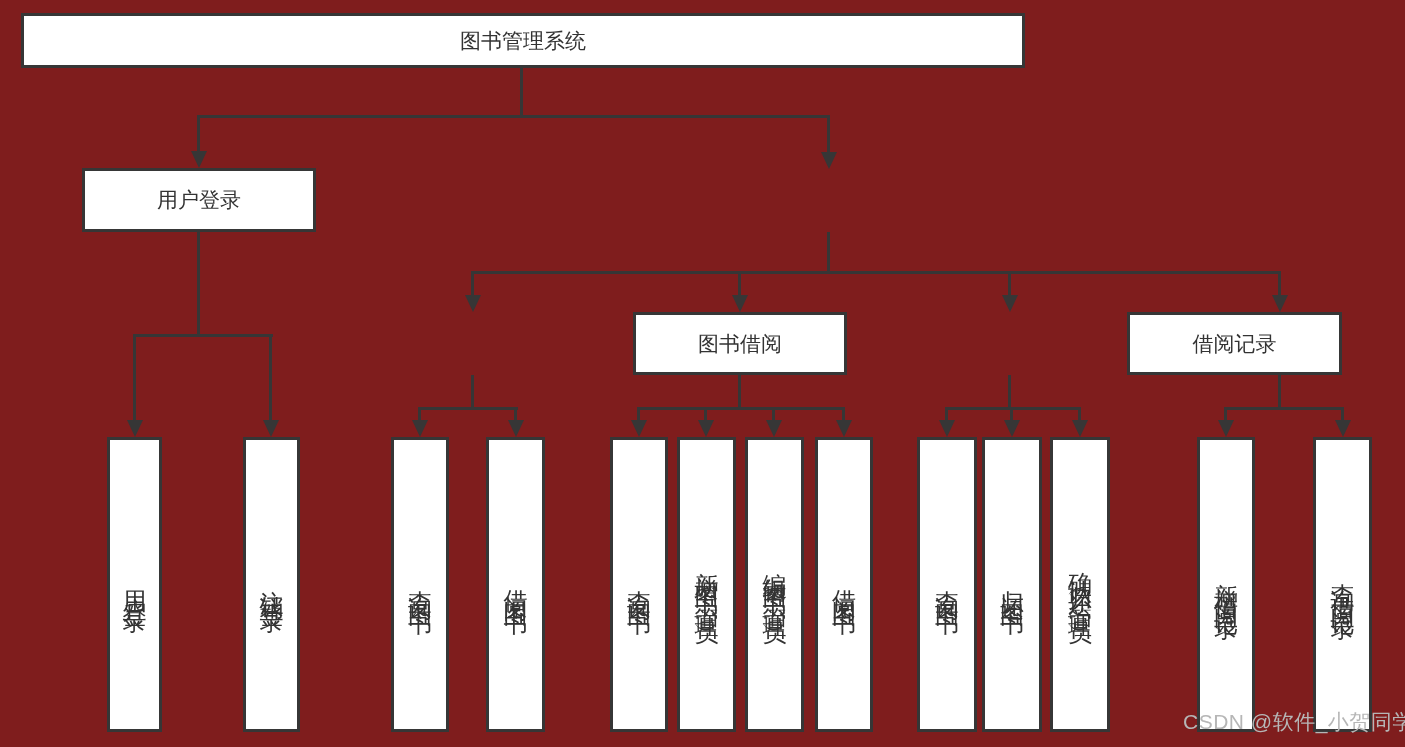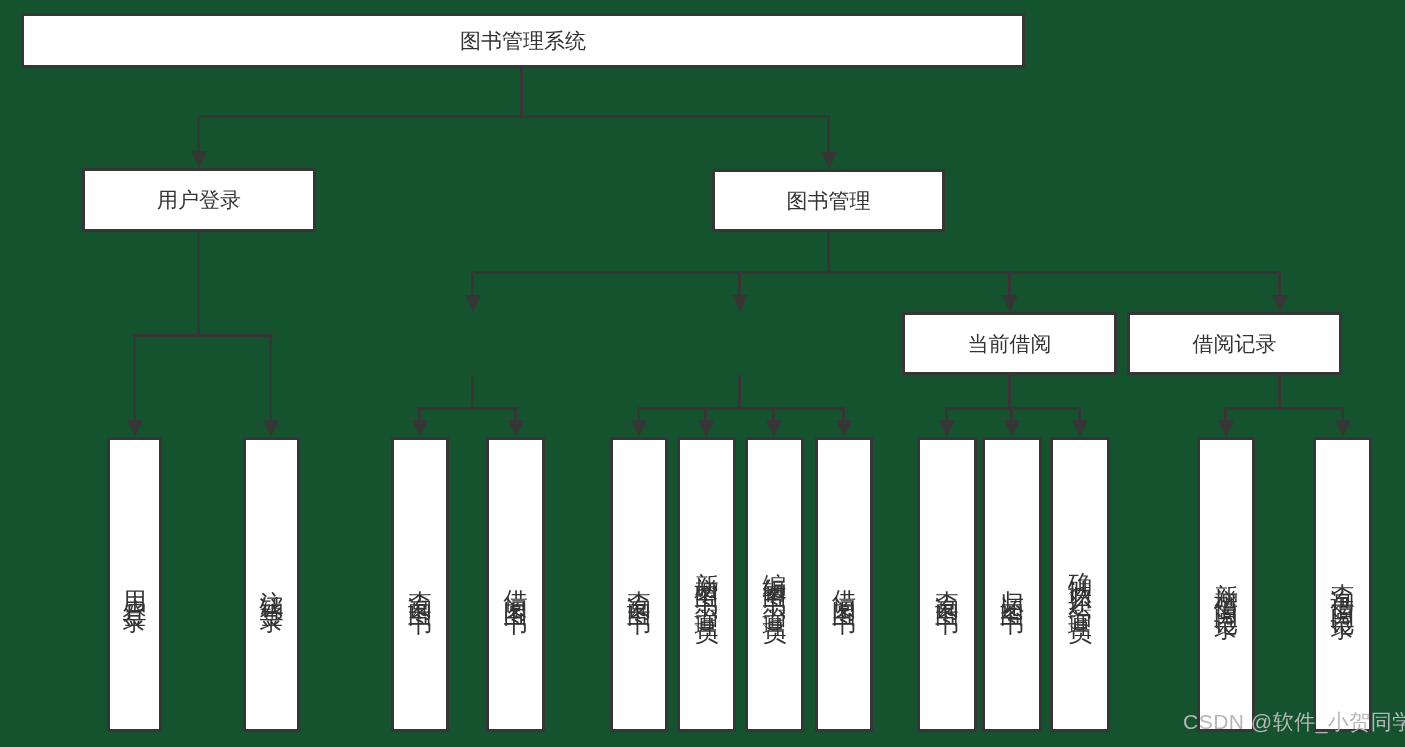--- a/index.html
+++ b/index.html
@@ -1,17 +1,17 @@
 <!DOCTYPE html>
 <html><head>
 <meta charset="utf-8">
 <style>
   html,body{margin:0;padding:0;background:#ffffff;}
   .stage{
-    position:relative;width:1405px;height:747px;background:#14532d;overflow:hidden;
+    position:relative;width:1405px;height:747px;background:#7f1d1d;overflow:hidden;
     font-family:"Liberation Sans","DejaVu Sans",sans-serif;color:#333333;
   }
   .box{
     position:absolute;box-sizing:border-box;border:3px solid #363636;background:#ffffff;
     display:flex;align-items:center;justify-content:center;z-index:2;
   }
   .hlabel{font-size:21px;color:#333333;white-space:nowrap;}
   .vlabel{
     writing-mode:vertical-rl;text-orientation:mixed;
     font-size:24px;letter-spacing:7px;line-height:1;color:#333333;
@@ -33,26 +33,23 @@
 
 <div class="stage">
 
   <div class="box" style="left:21px;top:13px;width:1004px;height:55px">
     <span class="hlabel">图书管理系统</span>
   </div>
 
   <div class="box" style="left:82px;top:168px;width:234px;height:64px">
     <span class="hlabel">用户登录</span>
   </div>
-  <div class="box" style="left:712px;top:169px;width:233px;height:63px">
-    <span class="hlabel">图书管理</span>
-  </div>
 
-  <div class="box" style="left:902px;top:312px;width:215px;height:63px">
-    <span class="hlabel">当前借阅</span>
+  <div class="box" style="left:633px;top:312px;width:214px;height:63px">
+    <span class="hlabel">图书借阅</span>
   </div>
   <div class="box" style="left:1127px;top:312px;width:215px;height:63px">
     <span class="hlabel">借阅记录</span>
   </div>
 
   <div class="box" style="left:107px;top:437px;width:55px;height:295px">
     <span class="vlabel">用户登录</span>
   </div>
   <div class="box" style="left:243px;top:437px;width:57px;height:295px">
     <span class="vlabel">注销登录</span>

